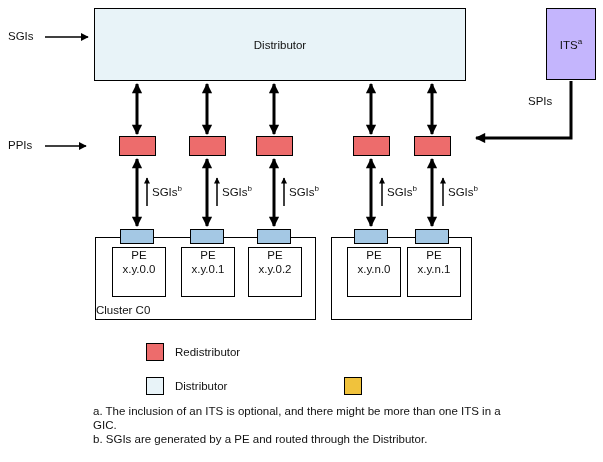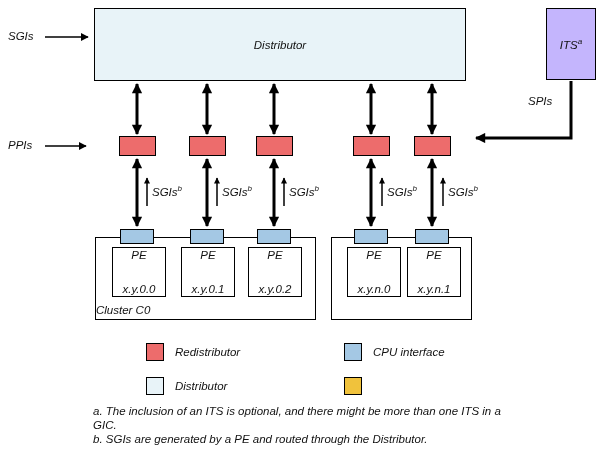--- a/index.html
+++ b/index.html
@@ -4,21 +4,20 @@
 <title>Diagram</title>
 <style>
   html,body{margin:0;padding:0;background:#fff;}
   .canvas{
     position:relative;
     width:603px;height:462px;
     background:#fff;
     font-family:"Liberation Sans", sans-serif;
     color:#111;
     overflow:hidden;
-    font-style:italic;
   }
   svg.wires{position:absolute;left:0;top:0;z-index:1;}
   .box{position:absolute;box-sizing:border-box;border:1px solid #000;z-index:2;}
   .distributor{
     left:94px;top:8px;width:372px;height:73px;
     background:#e8f3f8;
     display:flex;align-items:center;justify-content:center;
     font-size:11.5px;
   }
   .its{
@@ -30,21 +29,21 @@
   .redis{top:136px;width:37px;height:20px;background:#ed6c6c;}
   .cpuif{top:229px;width:34px;height:15px;background:#a4c8e4;z-index:3;}
   .cluster{top:237px;height:83px;background:#fff;z-index:2;}
   .cluster-label{
     position:absolute;left:0;right:0;bottom:3px;
     text-align:left;font-size:11.5px;
   }
   .pe{
     position:absolute;top:9px;width:54px;height:50px;
     box-sizing:border-box;border:1px solid #000;background:#fff;
-    display:flex;flex-direction:column;align-items:center;justify-content:space-between;
+    display:flex;flex-direction:column;align-items:center;justify-content:flex-start;
     font-size:11.5px;line-height:14px;text-align:center;
   }
   .sig-label{position:absolute;font-size:11.5px;z-index:2;}
   .sgi{position:absolute;top:184px;font-size:11.5px;z-index:2;white-space:nowrap;}
   .sgi sup{font-size:8px;}
   .its sup{font-size:8px;}
   .legend-item{
     position:absolute;display:flex;align-items:center;z-index:2;padding-left:48px;
   }
   .swatch{
@@ -159,24 +158,20 @@
   <div class="box cpuif" style="left:120px"></div>
   <div class="box cpuif" style="left:190px"></div>
   <div class="box cpuif" style="left:257px"></div>
   <div class="box cpuif" style="left:354px"></div>
   <div class="box cpuif" style="left:415px"></div>
 
   <div class="legend-item" style="left:98px;top:343px">
     <span class="swatch sw-red"></span>
     <span class="legend-label">Redistributor</span>
   </div>
-  <div class="legend-item" style="left:296px;top:343px">
-    <span class="swatch sw-blue"></span>
-    <span class="legend-label">CPU interface</span>
-  </div>
   <div class="legend-item" style="left:98px;top:377px">
     <span class="swatch sw-lblue"></span>
     <span class="legend-label">Distributor</span>
   </div>
   <div class="legend-item" style="left:296px;top:377px">
     <span class="swatch sw-gold"></span>
   </div>
 
   <div class="footnotes">
     <p>a. The inclusion of an ITS is optional, and there might be more than one ITS in a GIC.</p>

